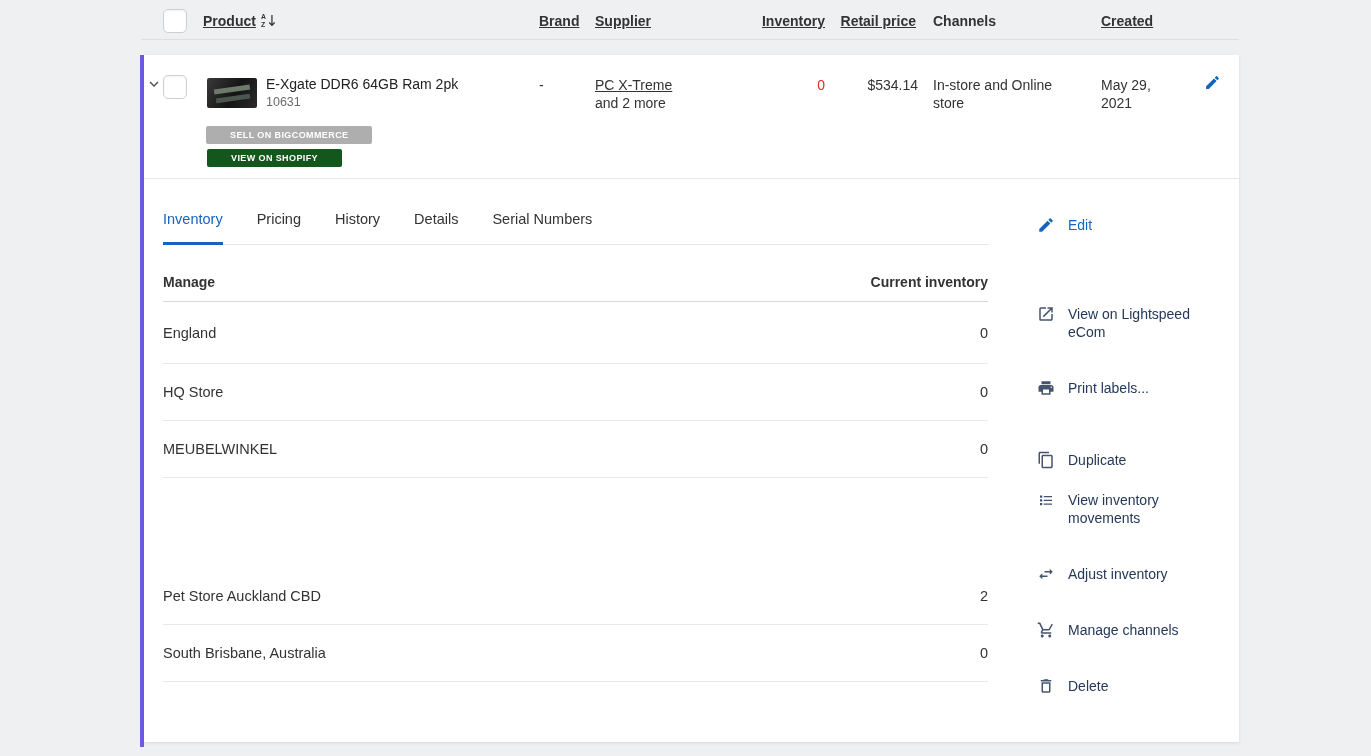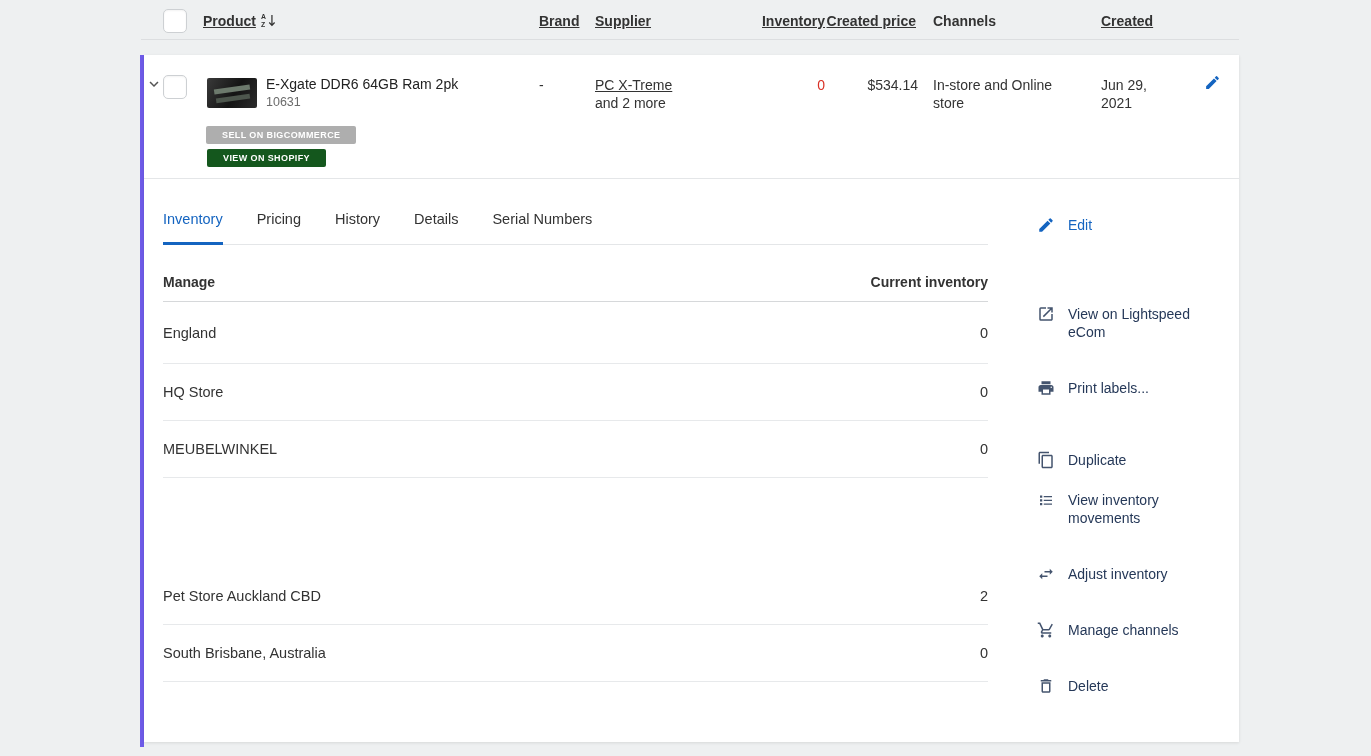--- a/index.html
+++ b/index.html
@@ -39,21 +39,21 @@
   .thumb { position:absolute; left:63px; top:23px; width:50px; height:30px;
     border-radius:2px; background:linear-gradient(120deg,#3a3a3a 0%,#141414 55%,#2b2b2b 100%);
     overflow:hidden; }
   .thumb i { position:absolute; display:block; background:#6d7a6d; }
   .thumb i.a { left:7px; top:9px; width:36px; height:5px; transform:rotate(-8deg); }
   .thumb i.b { left:9px; top:18px; width:34px; height:5px; transform:rotate(-8deg); background:#4d564d; }
   .prod-name { position:absolute; left:122px; top:21px; font-size:14px; color:#222;
     cursor:pointer; white-space:nowrap; }
   .prod-sku { position:absolute; left:122px; top:40px; font-size:12.5px; color:#6b6b6b; }
   .badge { position:absolute; font-size:9px; font-weight:bold; letter-spacing:.4px;
-    color:#fff; padding:4px 16px; border-radius:2px; cursor:pointer; white-space:nowrap; }
+    color:#fff; padding:4px 24px; border-radius:2px; cursor:pointer; white-space:nowrap; }
   .badge.gray  { left:62px; top:71px; background:var(--badge-gray,#aeaeae); }
   .badge.green { left:63px; top:94px; background:var(--badge-green,#14571d); }
   .cell { position:absolute; top:21px; font-size:14px; color:#333; line-height:18px; }
   .cell.link { text-decoration:underline; cursor:pointer; }
   .cell.red { color:var(--red,#d93025); }
   .row-edit { position:absolute; left:1060px; top:19px; width:17px; height:17px;
     color:var(--blue,#1464c0); cursor:pointer; }
   .row-divider { position:absolute; left:0; top:123px; width:100%; height:1px; background:#e4e6e8; }
 
   
@@ -91,21 +91,21 @@
   <div class="hcol u" style="left:62px">
     <span class="lbl">Product</span><span class="sort-icon"><svg viewBox="0 0 24 24">
           <text x="0" y="10" font-size="11" font-weight="bold" fill="currentColor">A</text>
           <text x="0" y="23" font-size="11" font-weight="bold" fill="currentColor">Z</text>
           <path fill="currentColor" d="M16.5 3v14.17l-2.59-2.58L12.5 16l5 5 5-5-1.41-1.41-2.59 2.58V3h-2z"></path>
         </svg></span>
   </div>
   <div class="hcol u" style="left:398px"><span class="lbl">Brand</span></div>
   <div class="hcol u" style="left:454px"><span class="lbl">Supplier</span></div>
   <div class="hcol u" style="right:414px"><span class="lbl">Inventory</span></div>
-  <div class="hcol u" style="right:323px"><span class="lbl">Created price</span></div>
+  <div class="hcol u" style="right:323px"><span class="lbl">Retail price</span></div>
   <div class="hcol" style="left:792px"><span class="lbl">Channels</span></div>
   <div class="hcol u" style="left:960px"><span class="lbl">Created</span></div>
 </div>
 
 <div class="select-bar"></div>
 
 <div class="card">
 
   <span class="chevron">
       <svg viewBox="0 0 24 24">
@@ -126,21 +126,21 @@
 
   <span class="badge gray">SELL ON BIGCOMMERCE</span>
   <span class="badge green">VIEW ON SHOPIFY</span>
 
   <div class="cell" style="left:395px">-</div>
   <a class="cell link" style="left:451px">PC X-Treme</a>
   <div class="cell" style="left:451px; top:39px">and 2 more</div>
   <div class="cell red" style="right:414px">0</div>
   <div class="cell" style="right:321px">$534.14</div>
   <div class="cell" style="left:789px; width:140px">In-store and Online store</div>
-  <div class="cell" style="left:957px; width:64px">Jun 29, 2021</div>
+  <div class="cell" style="left:957px; width:64px">May 29, 2021</div>
 
   <span class="row-edit">
       <svg viewBox="0 0 24 24">
         <path fill="currentColor" d="M3 17.25V21h3.75L17.81 9.94l-3.75-3.75L3 17.25zM20.71 7.04c.39-.39.39-1.02 0-1.41l-2.34-2.34a.996.996 0 0 0-1.41 0l-1.83 1.83 3.75 3.75 1.83-1.83z"></path>
       </svg>
     </span>
 
   <div class="row-divider"></div>
 
   <div class="tabs">

